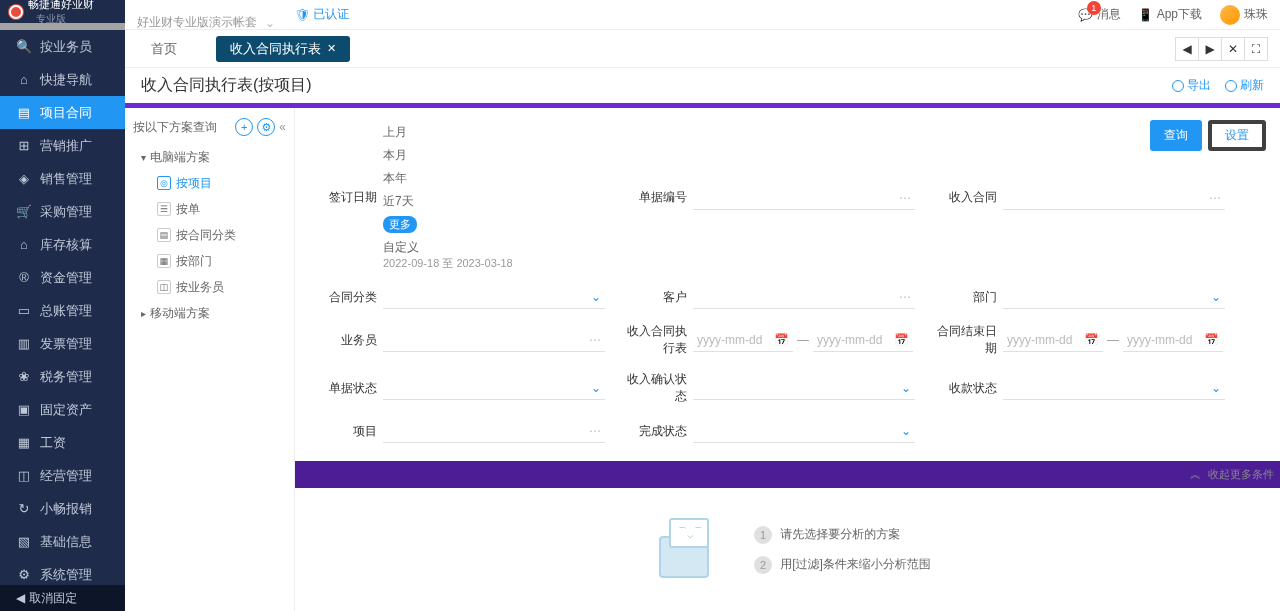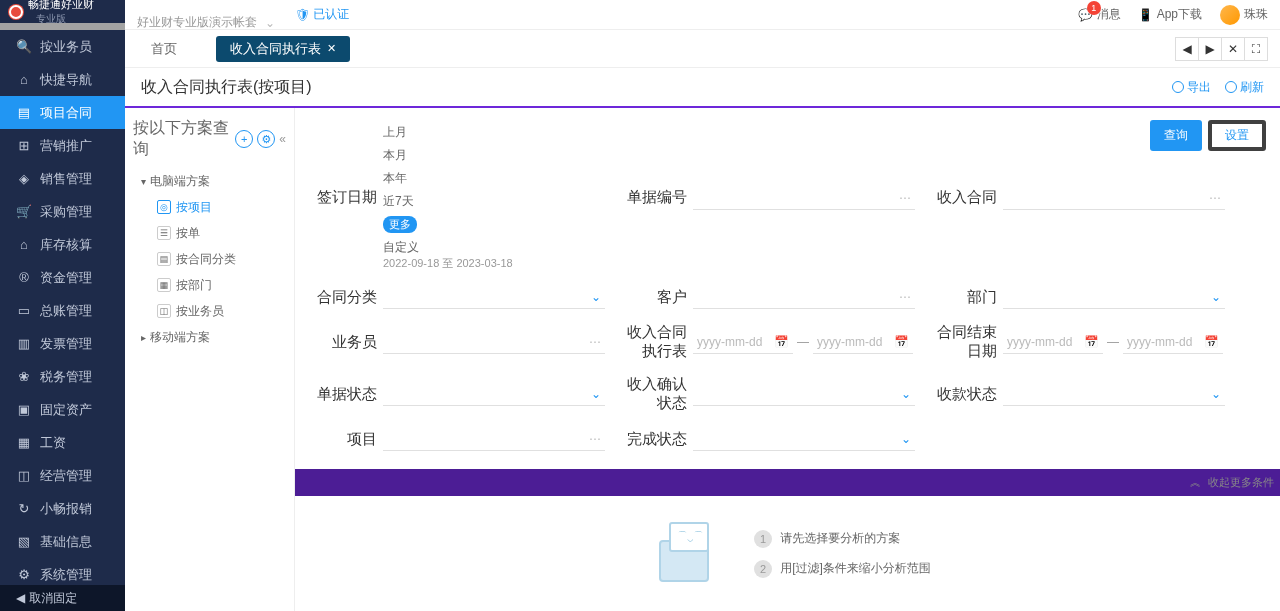--- a/index.html
+++ b/index.html
@@ -40,53 +40,53 @@
 .tabs{height:38px;background:#fff;display:flex;align-items:center;padding:0 12px;border-bottom:1px solid #eee;}
 .tabs-list{display:flex;flex:1;}
 .tab{height:26px;padding:0 14px;display:flex;align-items:center;font-size:13px;border-radius:3px;margin-right:6px;cursor:pointer;}
 .tab.home{color:#666;justify-content:flex-end;}
 .tab.active{background:#0c4a6e;color:#fff;margin-left:19px;}
 .tab-close{margin-left:6px;font-size:11px;}
 .tabs-nav{display:flex;gap:0;}
 .tabs-nav-btn{width:24px;height:24px;border:1px solid #ddd;display:flex;align-items:center;justify-content:center;cursor:pointer;background:#fff;margin-left:-1px;}
 
 
-.page-hdr{height:40px;background:#fff;display:flex;align-items:center;padding:0 16px;border-bottom:2px solid #6d28d9;}
+.page-hdr{height:40px;background:#fff;display:flex;align-items:center;padding:0 16px;border-bottom:5px solid #6d28d9;}
 .page-title{font-size:16px;color:#333;flex:1;}
 .hdr-actions{display:flex;gap:14px;}
 .hdr-link{color:#2196F3;font-size:12px;display:flex;align-items:center;cursor:pointer;}
 .hdr-link .ic{margin-right:3px;display:inline-block;width:12px;height:12px;border:1.5px solid #2196F3;border-radius:50%;position:relative;}
 
 
 .content{flex:1;display:flex;overflow:hidden;}
 
 
 .filter-tree{width:170px;background:#fff;padding:10px 8px;border-right:1px solid #eee;}
 .ft-hdr{display:flex;align-items:center;margin-bottom:8px;}
-.ft-title{font-size:16px;color:#666;flex:1;}
+.ft-title{font-size:12px;color:#666;flex:1;}
 .ft-btns{display:flex;gap:4px;}
 .circle-btn{width:18px;height:18px;border:1px solid #2196F3;border-radius:50%;display:flex;align-items:center;justify-content:center;color:#2196F3;font-size:11px;cursor:pointer;}
 .collapse-btn{color:#999;margin-left:4px;cursor:pointer;}
 .tree-item{display:flex;align-items:center;height:26px;font-size:12px;color:#666;cursor:pointer;padding-left:12px;}
 .tree-item.lvl1{padding-left:8px;}
 .tree-item .caret{margin-right:4px;font-size:10px;}
 .tree-item.lvl2{padding-left:24px;}
 .tree-item.active{color:#2196F3;}
 .tree-ic{width:14px;height:14px;margin-right:5px;display:inline-flex;align-items:center;justify-content:center;border:1px solid #ccc;border-radius:2px;font-size:9px;}
 .tree-item.active .tree-ic{border-color:#2196F3;color:#2196F3;}
 
 
 .filter-area{flex:1;background:#fff;display:flex;flex-direction:column;position:relative;}
 .filter-form{padding:16px 20px 4px;}
 .right-btns{position:absolute;right:14px;top:12px;display:flex;flex-direction:row;gap:6px;}
 .btn-primary{background:#2196F3;color:#fff;padding:4px 14px;border-radius:3px;font-size:12px;cursor:pointer;border:none;}
 .btn-outline{background:#fff;color:#2196F3;padding:3px 13px;border:4px solid #404040;border-radius:3px;font-size:12px;cursor:pointer;}
 .form-row{display:flex;gap:20px;margin-bottom:14px;align-items:center;}
 .form-cell{display:flex;align-items:center;width:290px;}
-.form-label{width:62px;text-align:right;font-size:15px;color:#333;margin-right:6px;flex-shrink:0;}
+.form-label{width:62px;text-align:right;font-size:12px;color:#333;margin-right:6px;flex-shrink:0;}
 .form-input-wrap{flex:1;position:relative;display:flex;align-items:center;}
 .form-input-wrap input{width:100%;height:24px;border:none;border-bottom:1px solid #e0e0e0;font-size:12px;padding:0 20px 0 4px;outline:none;background:transparent;}
 .form-input-wrap input::placeholder{color:#bbb;}
 .suffix-ic{position:absolute;right:4px;color:#bbb;font-size:12px;cursor:pointer;}
 .suffix-ic.cal{color:#2196F3;}
 .date-opts{display:flex;align-items:flex-start;gap:6px;font-size:12px;flex-direction:column;}
 .date-opt{color:#666;cursor:pointer;}
 .date-pill{background:#2196F3;color:#fff;padding:1px 6px;border-radius:8px;font-size:11px;}
 .date-range{font-size:11px;color:#999;}
 .dash{color:#999;margin:0 4px;}

